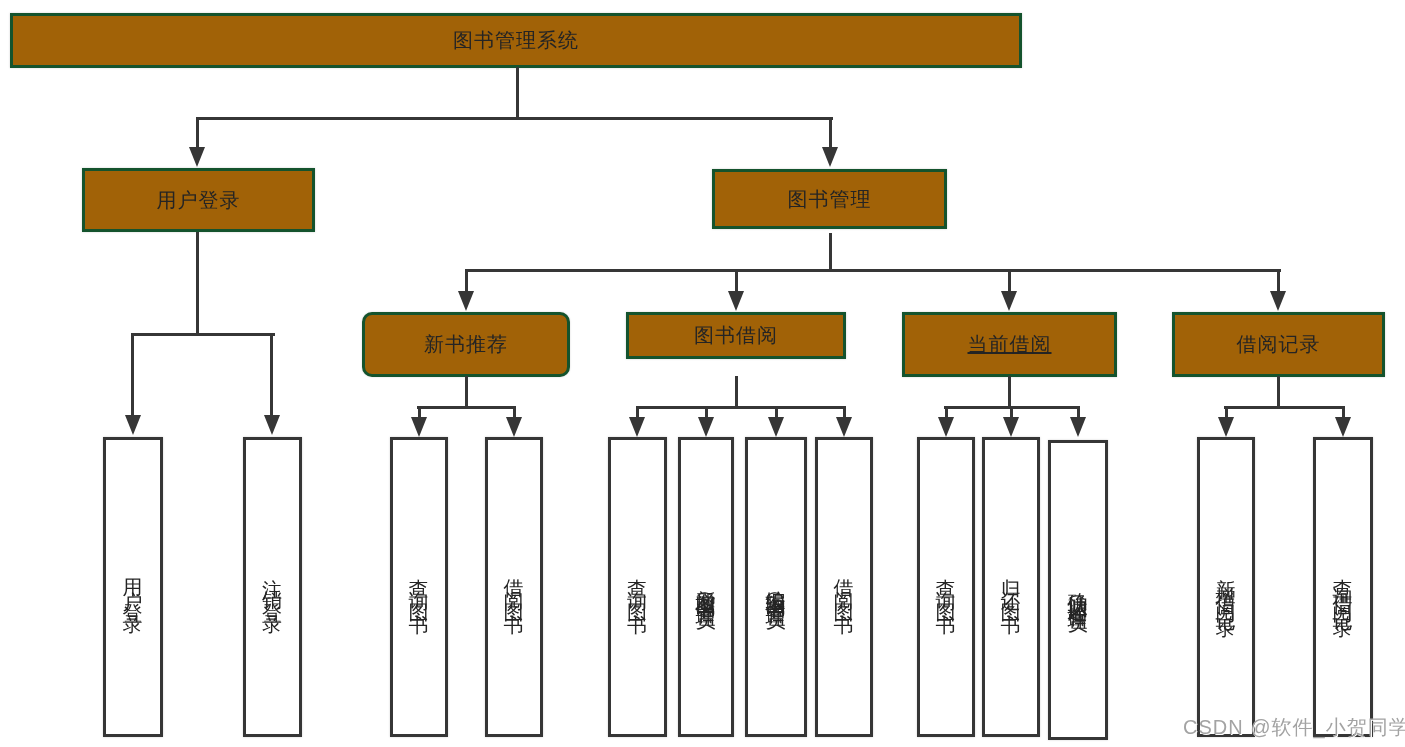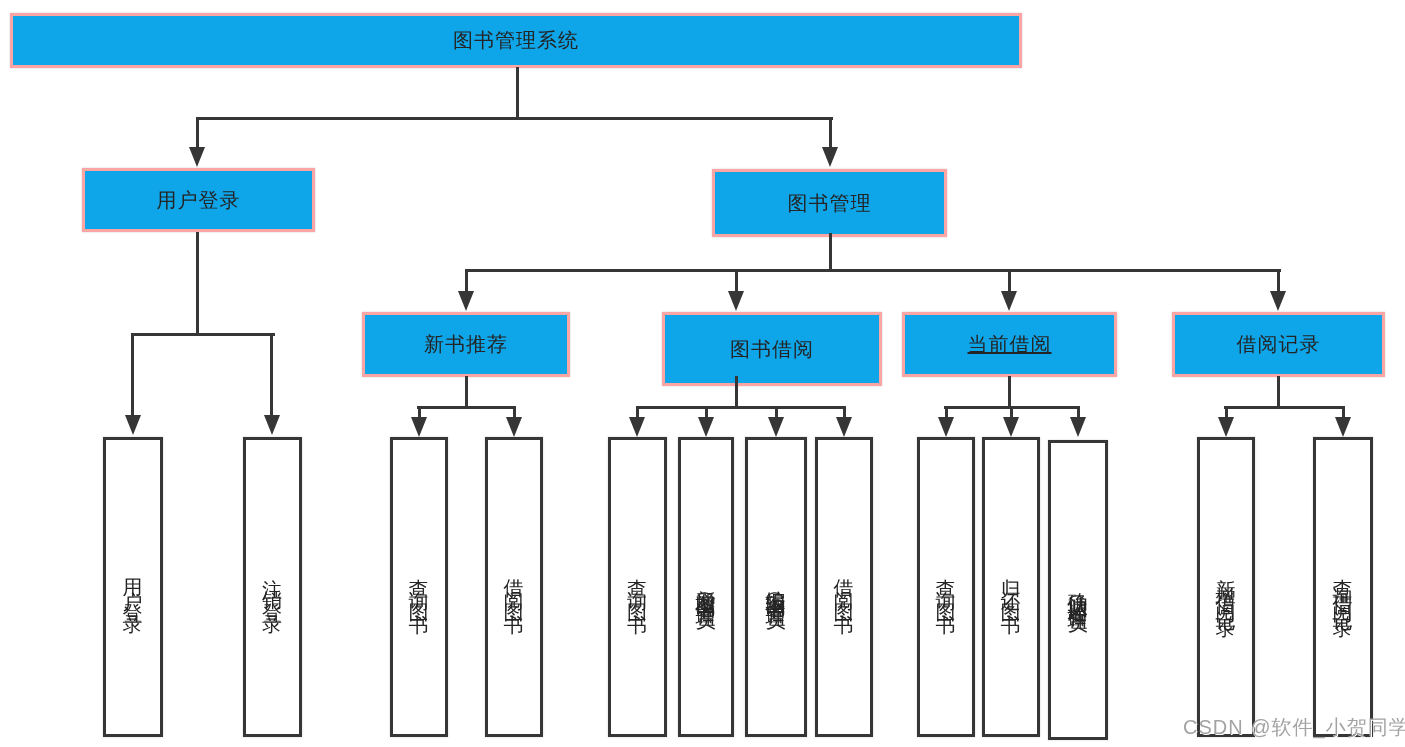--- a/index.html
+++ b/index.html
@@ -8,22 +8,22 @@
     width: 1405px;
     height: 747px;
     background: #ffffff;
     font-family: "Liberation Sans", "DejaVu Sans", sans-serif;
     overflow: hidden;
   }
   
   .node {
     position: absolute;
     box-sizing: border-box;
-    border: 3px solid #fca5a5;
-    background: #0ea5e9;
+    border: 3px solid #14532d;
+    background: #a16207;
     display: flex;
     align-items: center;
     justify-content: center;
     font-size: 20px;
     color: #242424;
     letter-spacing: 1px;
     box-shadow: 0 0 2px rgba(0,0,0,0.18);
   }
   .leaf {
     position: absolute;
@@ -82,21 +82,21 @@
   <div class="v" style="left:516px; top:67px; height:52px;"></div>
   <div class="h" style="left:196px; top:117px; width:637px;"></div>
   <div class="v" style="left:196px; top:117px; height:31px;"></div>
   <div class="arr" style="left:189px; top:147px;"></div>
   <div class="v" style="left:829px; top:117px; height:31px;"></div>
   <div class="arr" style="left:822px; top:147px;"></div>
 
   <div class="node" style="left:82px; top:168px; width:233px; height:64px;">
     <span>用户登录</span>
   </div>
-  <div class="node" style="left:712px; top:169px; width:235px; height:68px;">
+  <div class="node" style="left:712px; top:169px; width:235px; height:60px;">
     <span>图书管理</span>
   </div>
 
   <div class="v" style="left:196px; top:232px; height:104px;"></div>
   <div class="h" style="left:131px; top:333px; width:144px;"></div>
   <div class="v" style="left:131px; top:333px; height:84px;"></div>
   <div class="arr" style="left:125px; top:415px;"></div>
   <div class="v" style="left:270px; top:333px; height:84px;"></div>
   <div class="arr" style="left:264px; top:415px;"></div>
 
@@ -104,24 +104,24 @@
   <div class="h" style="left:465px; top:269px; width:816px;"></div>
   <div class="v" style="left:465px; top:269px; height:24px;"></div>
   <div class="arr" style="left:458px; top:291px;"></div>
   <div class="v" style="left:735px; top:269px; height:24px;"></div>
   <div class="arr" style="left:728px; top:291px;"></div>
   <div class="v" style="left:1008px; top:269px; height:24px;"></div>
   <div class="arr" style="left:1001px; top:291px;"></div>
   <div class="v" style="left:1277px; top:269px; height:24px;"></div>
   <div class="arr" style="left:1270px; top:291px;"></div>
 
-  <div class="node" style="left:362px; top:312px; width:208px; height:65px;">
+  <div class="node" style="left:362px; top:312px; width:208px; height:65px;border-radius:10px;">
     <span>新书推荐</span>
   </div>
-  <div class="node" style="left:626px; top:312px; width:220px; height:74px;margin-left:36px;">
+  <div class="node" style="left:626px; top:312px; width:220px; height:47px;">
     <span>图书借阅</span>
   </div>
   <div class="node" style="left:902px; top:312px; width:215px; height:65px;text-decoration:underline;">
     <span>当前借阅</span>
   </div>
   <div class="node" style="left:1172px; top:312px; width:213px; height:65px;">
     <span>借阅记录</span>
   </div>
 
   <div class="v" style="left:465px; top:376px; height:33px;"></div>

